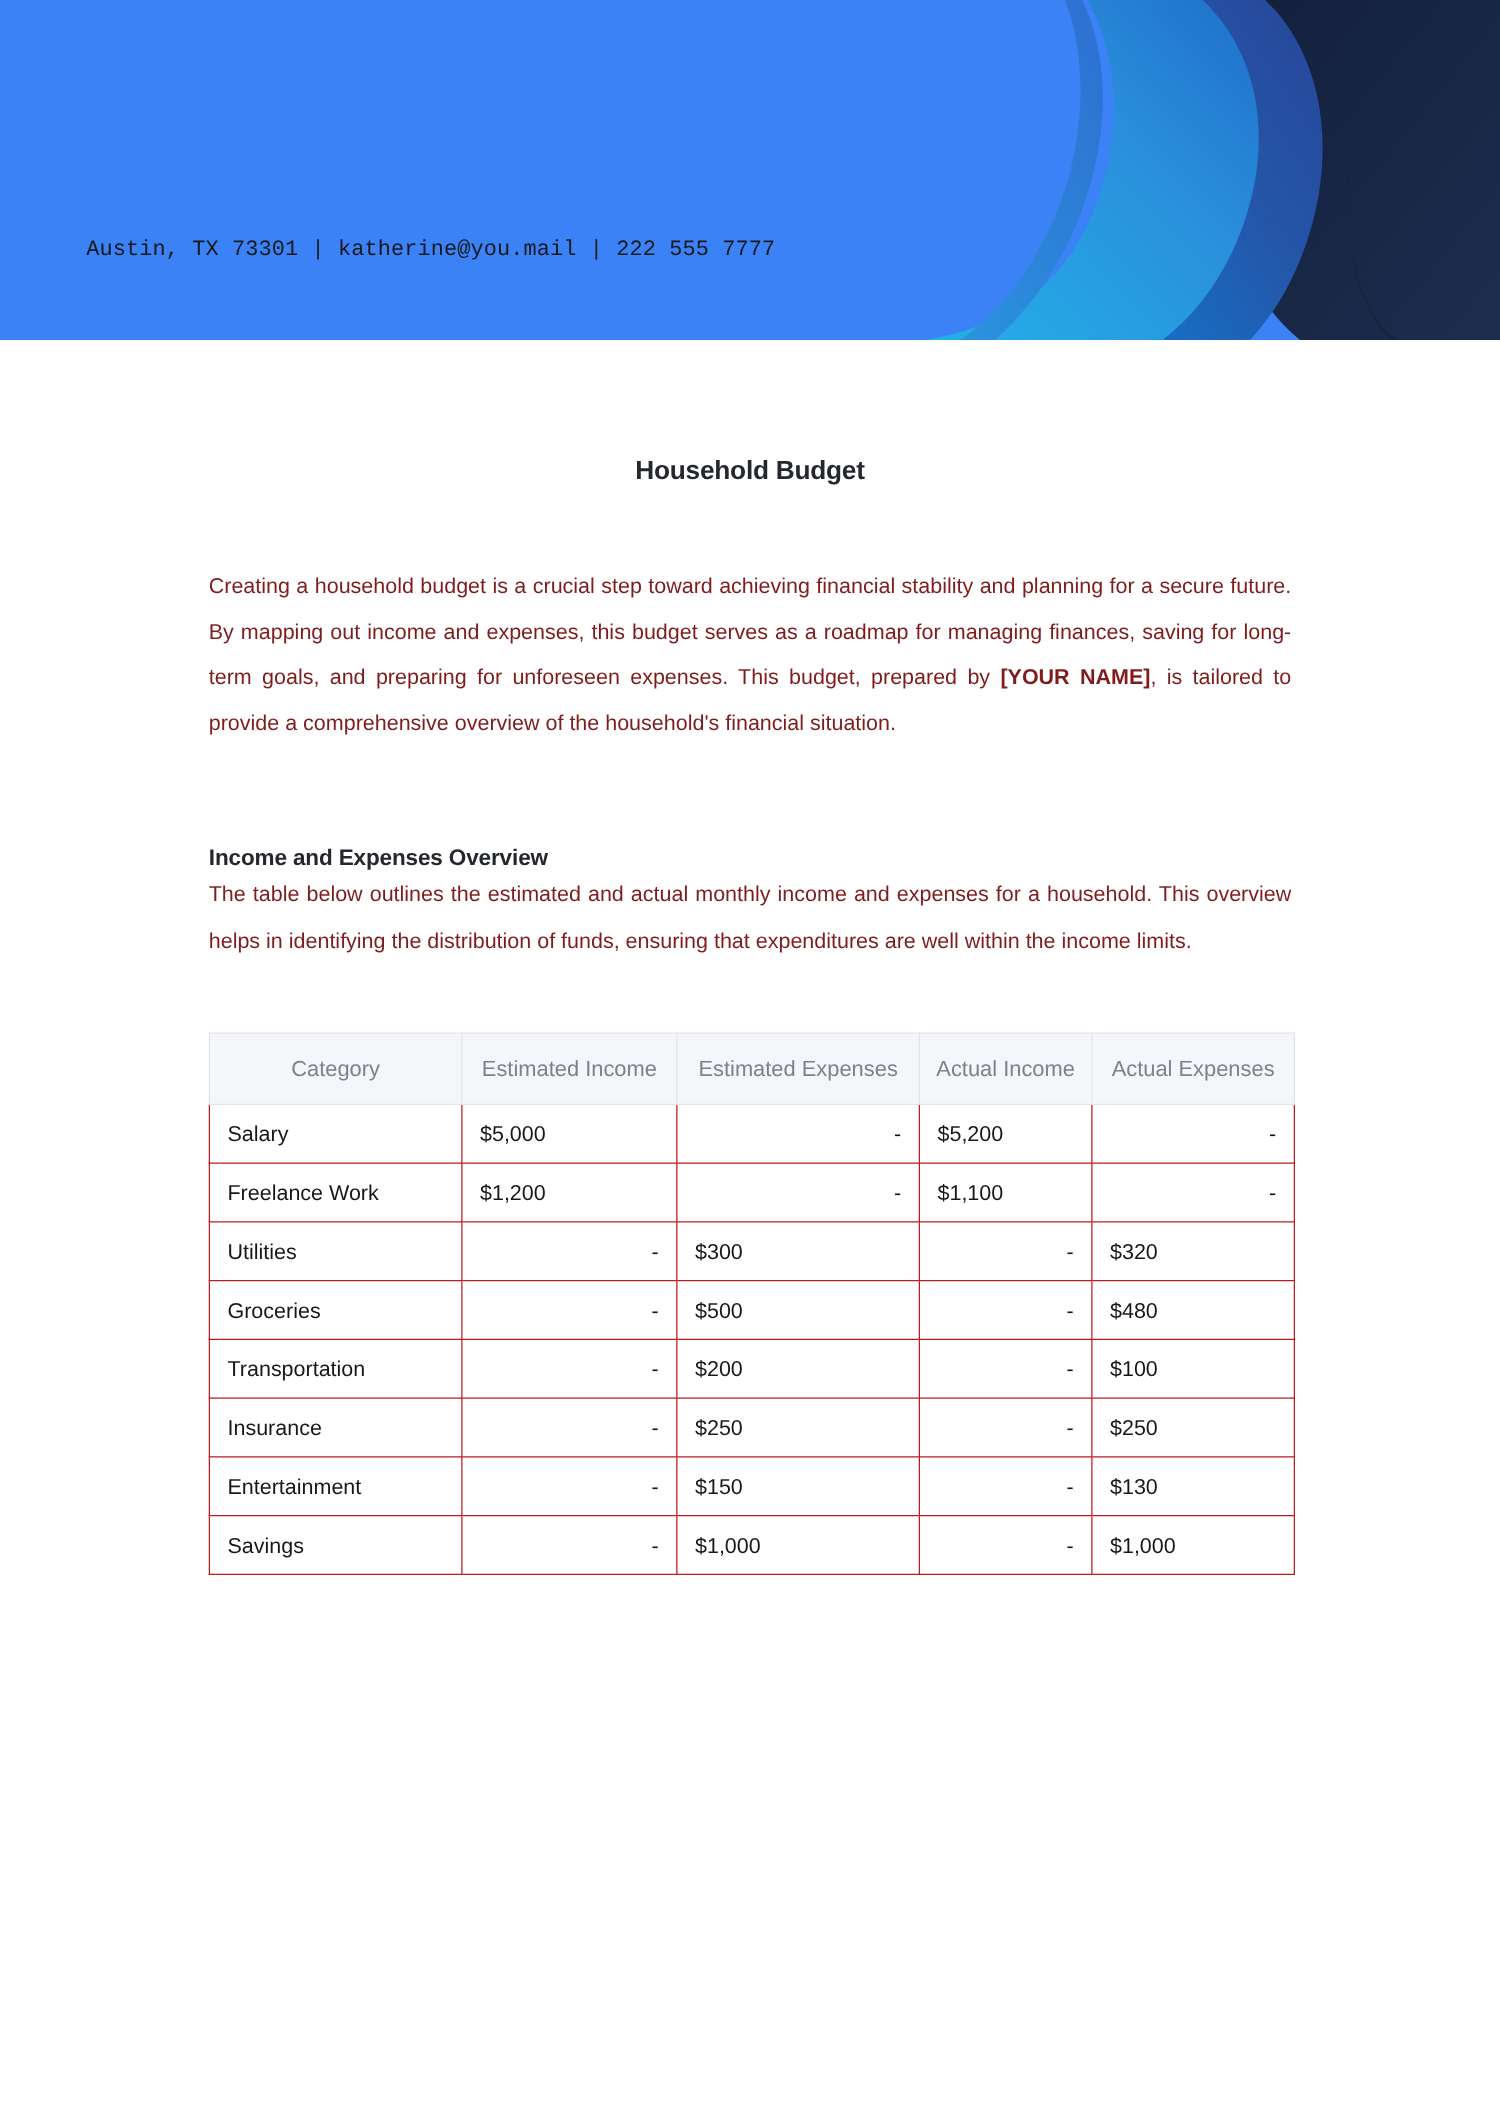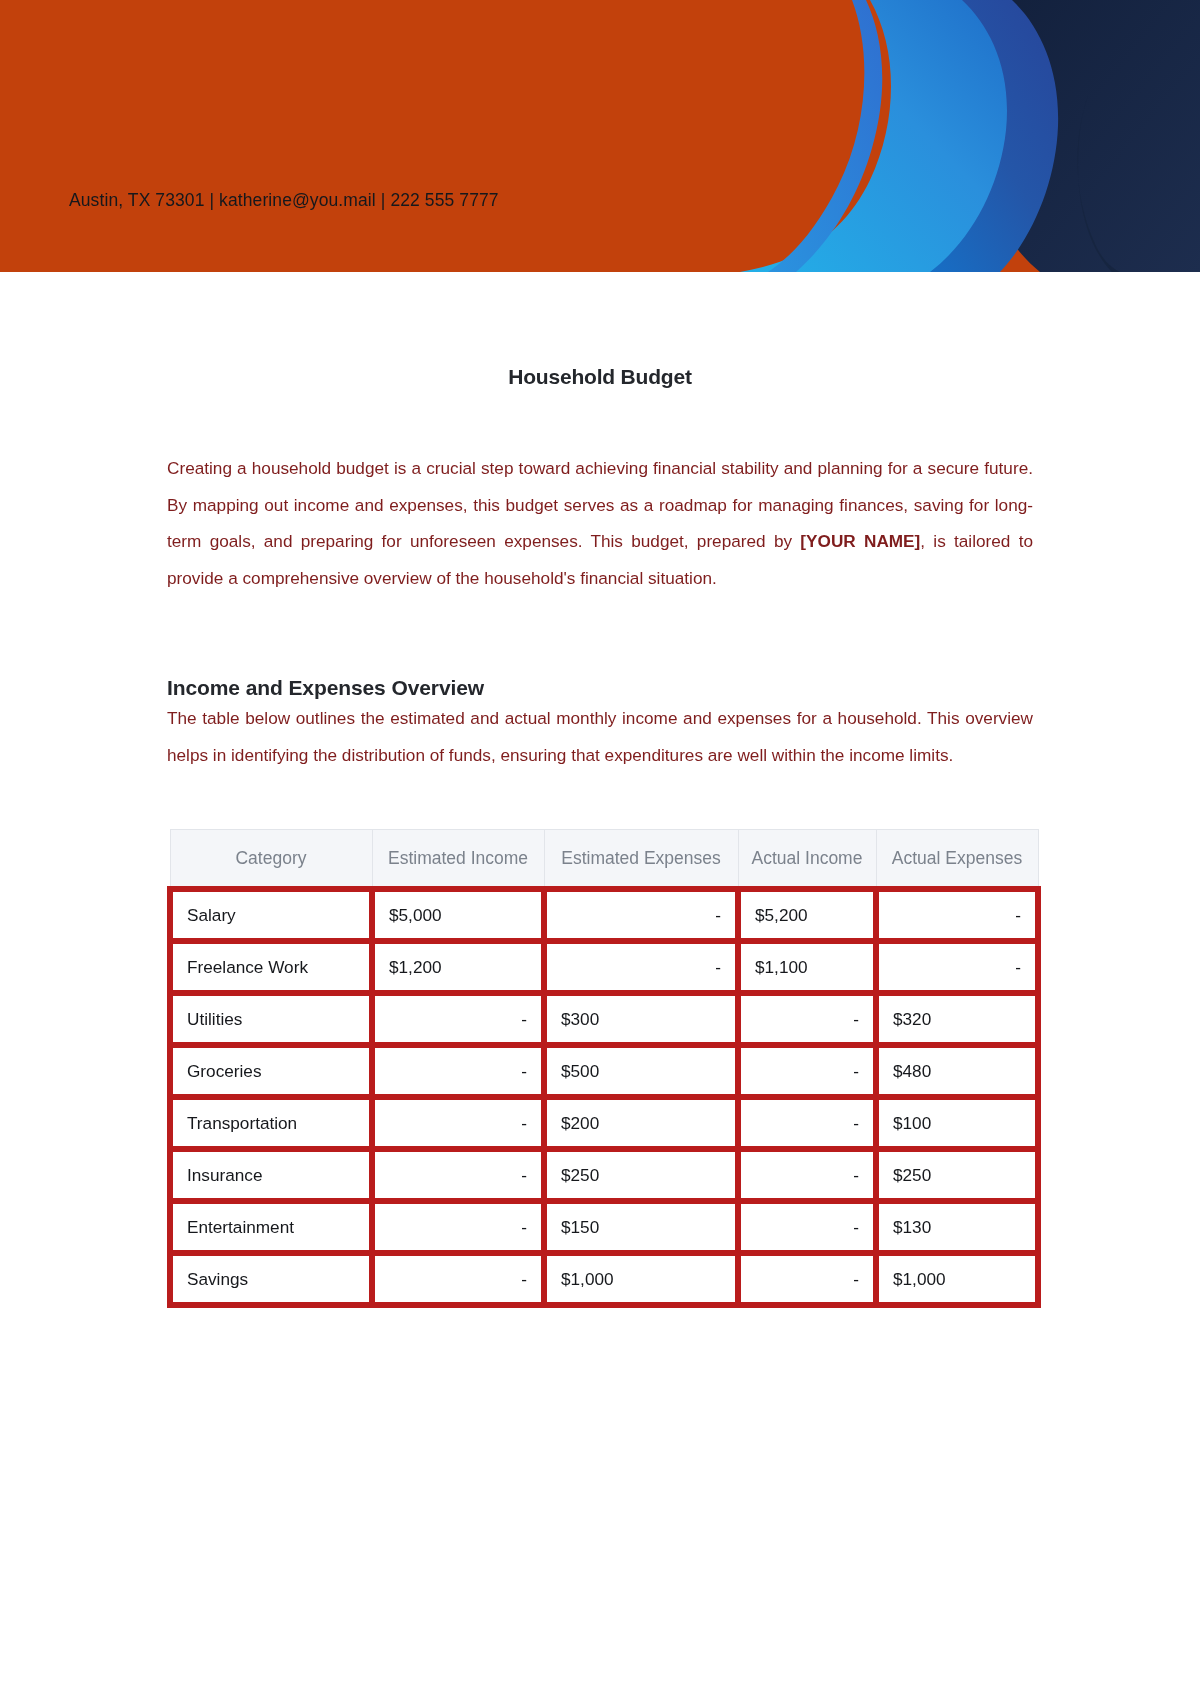--- a/index.html
+++ b/index.html
@@ -16,22 +16,23 @@
     position: relative;
   }
 
   
   .header-band {
     position: absolute;
     top: 0;
     left: 0;
     width: 1200px;
     height: 272px;
-    background: #c2410c;
+    background: #3b82f6;
     overflow: hidden;
+    font-family: Liberation Mono, monospace;
   }
   .header-deco {
     position: absolute;
     top: 0;
     right: 0;
     width: 700px;
     height: 272px;
   }
   .contact-line {
     position: absolute;
@@ -71,21 +72,21 @@
     font-size: 17.2px;
     line-height: 36.5px;
     text-align: justify;
     text-justify: inter-word;
     color: #7f1d1d;
   }
   p.para b { font-weight: bold; }
 
   h2.section-heading {
     margin: 80px 0 0 0;
-    font-size: 21px;
+    font-size: 18px;
     font-weight: bold;
     letter-spacing: -0.1px;
     color: #24272c;
     text-align: left;
   }
   .section-para {
     margin-top: 22px;
   }
 
   
@@ -108,21 +109,21 @@
     border: 1px solid #e2e5ea;
     color: #7b828c;
     font-weight: normal;
     font-size: 17.5px;
     line-height: 36px;
     text-align: center;
     padding: 10px 8px;
     vertical-align: middle;
   }
   table.budget td {
-    border: 6px solid #b91c1c;
+    border: 1px solid #b91c1c;
     padding: 12px 14px;
     height: 22px;
     vertical-align: middle;
     color: #16181c;
     font-size: 17.2px;
   }
   table.budget td.cat { text-align: left; }
   table.budget td.val { text-align: left; }
   table.budget td.dash { text-align: right; color: #16181c; }
 </style>

